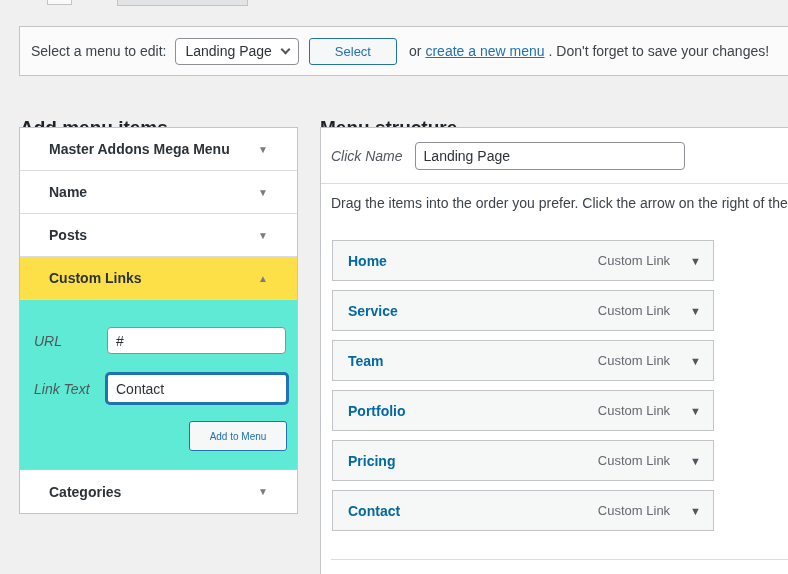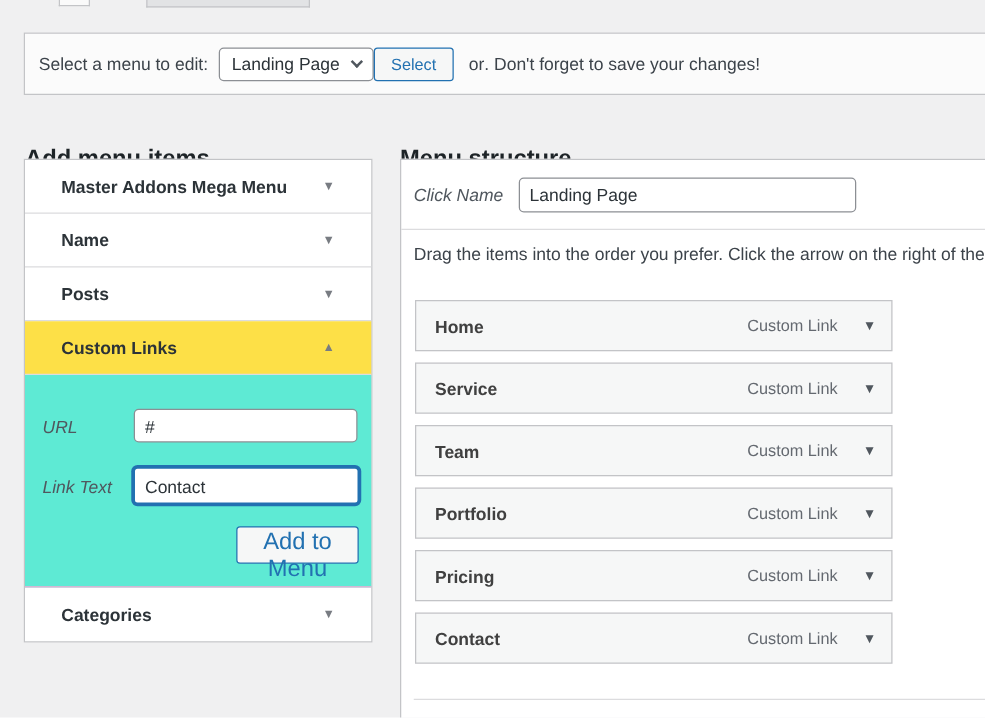--- a/index.html
+++ b/index.html
@@ -36,21 +36,21 @@
   .chevron {
     display:inline-block; width:7px; height:7px; margin-left:10px; margin-top:-4px;
     border-right:2px solid #50575e; border-bottom:2px solid #50575e;
     transform:rotate(45deg);
   }
   .btn-secondary {
     background:#f6f7f7; border:1px solid #2271b1; border-radius:3px;
     color:#2271b1; font-size:13px; cursor:pointer;
     font-family:"Liberation Sans", sans-serif;
   }
-  .select-btn { margin-left:0; height:27px; padding:0 13px; }
+  .select-btn { margin-left:10px; height:27px; padding:0 25px; }
   .or-text { margin-left:12px; }
   .create-link { color:#2271b1; text-decoration:underline; margin:0 4px; cursor:pointer; }
 
   
   .section-title {
     position:absolute; top:101px; font-size:19px; font-weight:600; color:#1d2327;
   }
   .left-title  { left:20px; }
   .right-title { left:320px; }
 
@@ -74,21 +74,21 @@
   .text-input {
     background:#fff; border:1px solid #8c8f94; border-radius:4px;
     font-family:"Liberation Sans", sans-serif; font-size:14px; color:#2c3338;
     padding:0 8px; outline:none;
   }
   .url-input { position:absolute; left:87px; top:27px; width:179px; height:27px; }
   .linktext-input {
     position:absolute; left:86px; top:73px; width:182px; height:31px;
     border:2px solid #2271b1; box-shadow:0 0 0 1px #2271b1;
   }
-  .add-to-menu-btn { position:absolute; left:169px; top:121px; width:98px; height:30px; font-size:19px; }
+  .add-to-menu-btn { position:absolute; left:169px; top:121px; width:98px; height:30px; font-size:10px; }
 
   
   .right-panel {
     position:absolute; left:320px; top:127px; width:700px; height:520px;
     background:#fff; border:1px solid #c3c4c7;
   }
   .menu-name-row {
     height:56px; border-bottom:1px solid #dcdcde;
     display:flex; align-items:center; padding-left:10px;
   }
@@ -96,21 +96,21 @@
   .menu-name-input { margin-left:12px; width:270px; height:28px; }
   .drag-instruction {
     position:absolute; left:10px; top:67px; white-space:nowrap; color:#3c434a;
   }
   .menu-items { position:absolute; left:11px; top:112px; width:382px; }
   .menu-item {
     height:41px; margin-bottom:9px; background:#f6f7f7; border:1px solid #c3c4c7;
     display:flex; align-items:center; justify-content:space-between;
     padding:0 12px 0 15px; cursor:move;
   }
-  .item-label { font-weight:600; color:#404040; }
+  .item-label { font-weight:600; color:#0369a1; }
   .item-right { display:flex; align-items:center; }
   .item-type { color:#646970; font-size:13px; margin-right:20px; }
   .item-arrow { color:#50575e; font-size:11px; cursor:pointer; }
   .panel-footer-divider {
     position:absolute; left:10px; top:431px; right:0; height:0;
     border-top:1px solid #dcdcde;
   }
 </style>
 </head>
 <body>
@@ -119,20 +119,21 @@
 <div class="tab-remnant-inactive"></div>
 
 <div class="topbar">
   <span class="topbar-label">Select a menu to edit:</span>
   <div class="menu-select">
     <span>Landing Page</span>
     <span class="chevron"></span>
   </div>
   <button class="btn-secondary select-btn">Select</button>
   <span class="or-text">or</span>
+  <a class="create-link">create a new menu</a>
   <span>. Don't forget to save your changes!</span>
 </div>
 
 <h2 class="section-title left-title">Add menu items</h2>
 <h2 class="section-title right-title">Menu structure</h2>
 
 <div class="left-panel">
   <div class="acc-header">
     <span class="acc-label">Master Addons Mega Menu</span>
     <span class="acc-arrow">▼</span>

